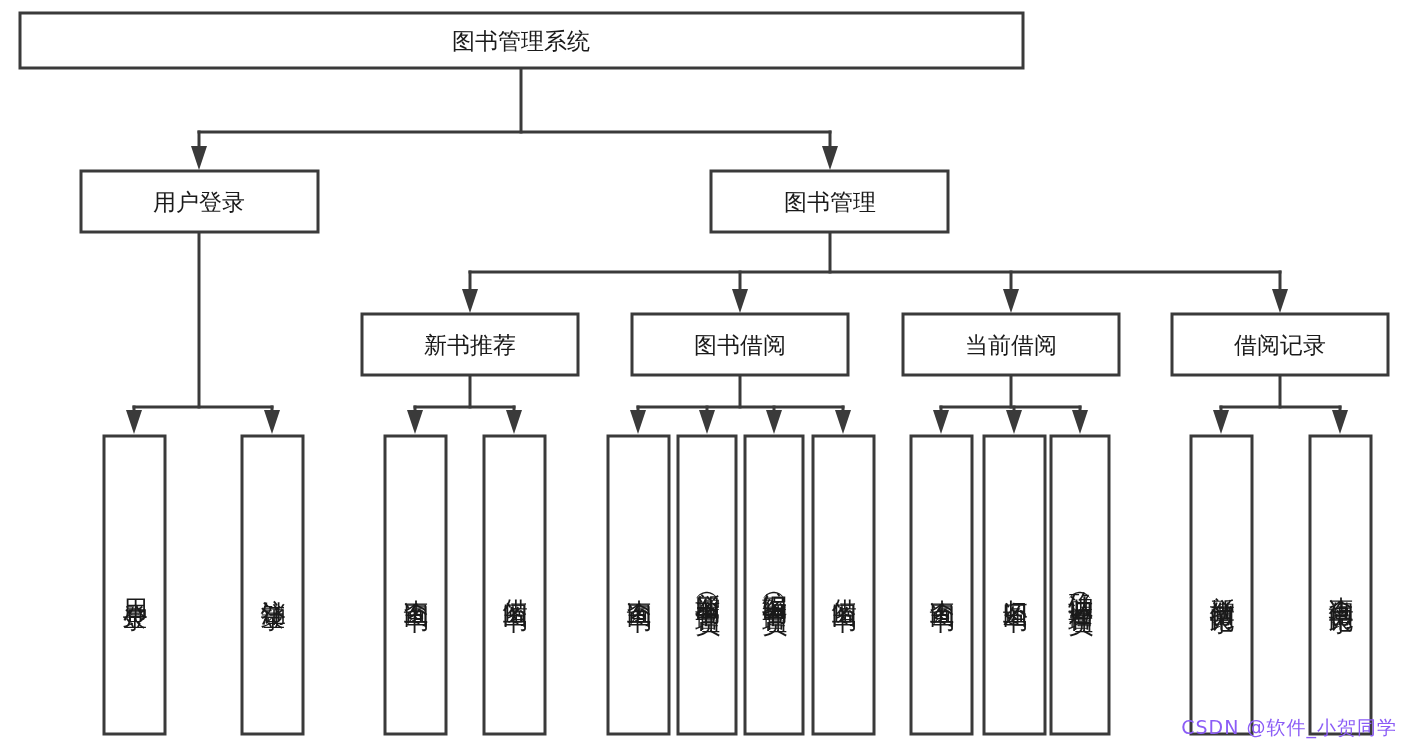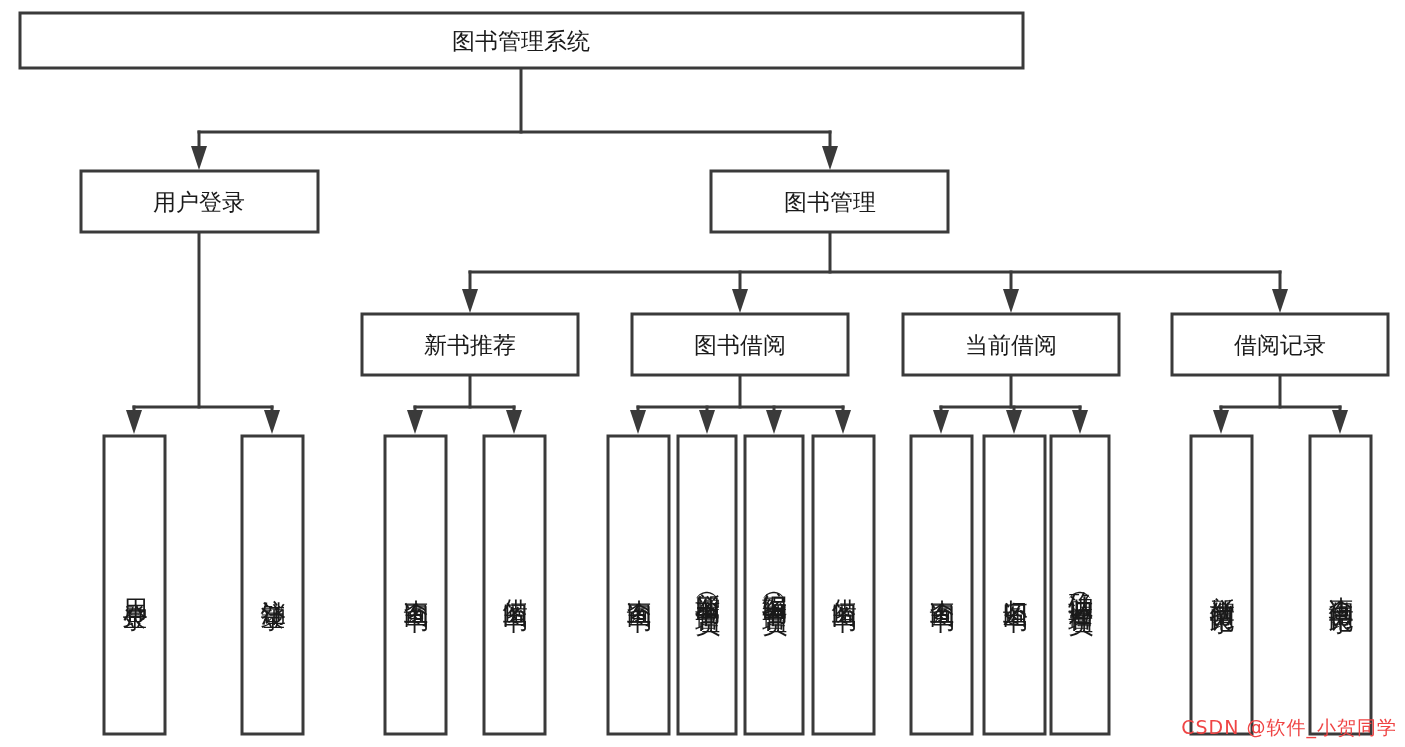--- a/index.html
+++ b/index.html
@@ -65,21 +65,21 @@
     letter-spacing: 3px;
     color: #1a1a1a;
     white-space: nowrap;
   }
   .watermark {
     position: absolute;
     right: 8px;
     bottom: 6px;
     font-family: "DejaVu Sans", "Liberation Sans", sans-serif;
     font-size: 19px;
-    color: #ef4444;
+    color: #8b5cf6;
     letter-spacing: 1px;
     white-space: nowrap;
   }
 </style>
 </head>
 <body>
 
 <div id="diagram-root">
 
   <svg class="tree" viewBox="0 0 1405 747">

